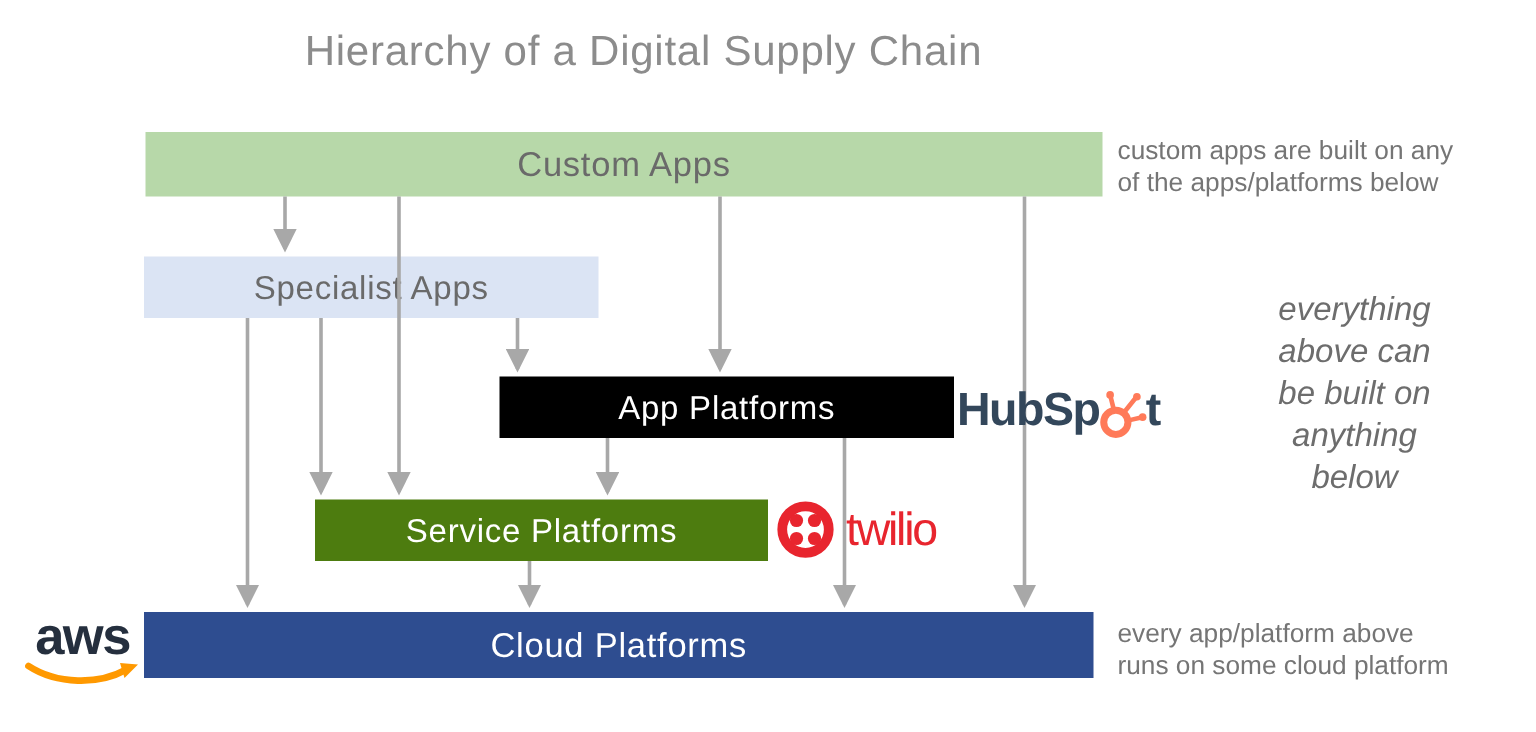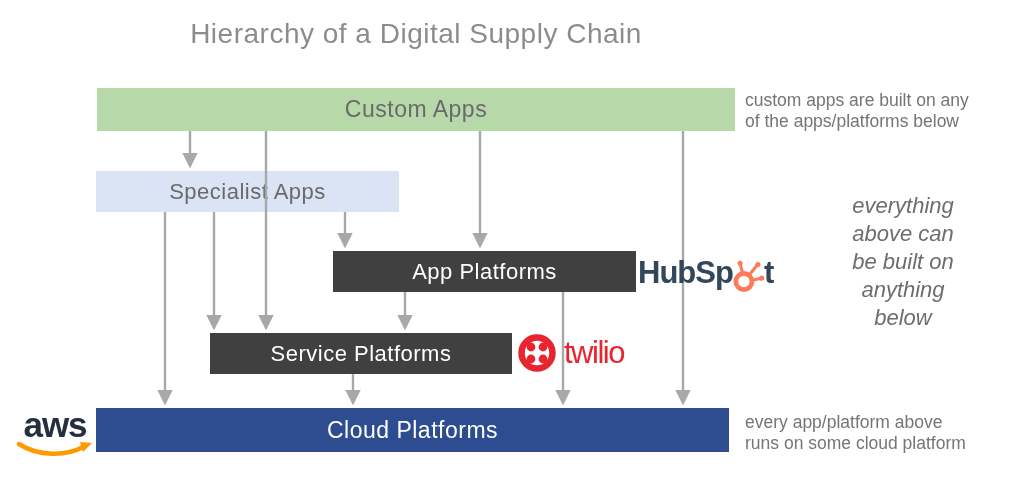--- a/index.html
+++ b/index.html
@@ -2,32 +2,32 @@
 <html><head>
 <meta charset="utf-8">
 <style>
   html,body{margin:0;padding:0;}
   body{
     width:1024px;height:488px;position:relative;overflow:hidden;
     background:#ffffff;font-family:"Liberation Sans", sans-serif;
   }
   
   #diagram-title{
-    position:absolute;left:97px;top:18px;width:638px;
+    position:absolute;left:110px;top:18px;width:638px;
     text-align:center;font-size:28px;color:#8c8c8c;letter-spacing:.5px;
   }
   
   .layer{
     position:absolute;display:flex;align-items:center;justify-content:center;
     letter-spacing:.5px;z-index:2;
   }
   #box-custom  {left:97px; top:88px; width:638px;height:43px;background:#b7d8a9;color:#6a6a6a;font-size:23px;}
   #box-specialist{left:96px; top:171px;width:303px;height:41px;background:#dbe4f4;color:#6a6a6a;font-size:22px;}
-  #box-app     {left:333px;top:251px;width:303px;height:41px;background:#404040;color:#ffffff;font-size:22px;}
-  #box-service {left:210px;top:333px;width:302px;height:41px;background:#404040;color:#ffffff;font-size:22px;}
+  #box-app     {left:333px;top:251px;width:303px;height:41px;background:#000000;color:#ffffff;font-size:22px;}
+  #box-service {left:210px;top:333px;width:302px;height:41px;background:#4d7c0f;color:#ffffff;font-size:22px;}
   #box-cloud   {left:96px; top:408px;width:633px;height:44px;background:#2e4d90;color:#ffffff;font-size:23px;}
   
   #arrows{position:absolute;left:0;top:0;z-index:5;pointer-events:none;}
   
   .note{position:absolute;color:#757575;font-size:17.5px;line-height:1.22;z-index:8;}
   #note-top   {left:745px;top:90px; width:280px;}
   #note-bottom{left:745px;top:412px;width:290px;}
   #note-middle{
     left:788px;top:192px;width:230px;text-align:center;
     font-size:22px;line-height:1.27;color:#6d6d6d;font-style:italic;

